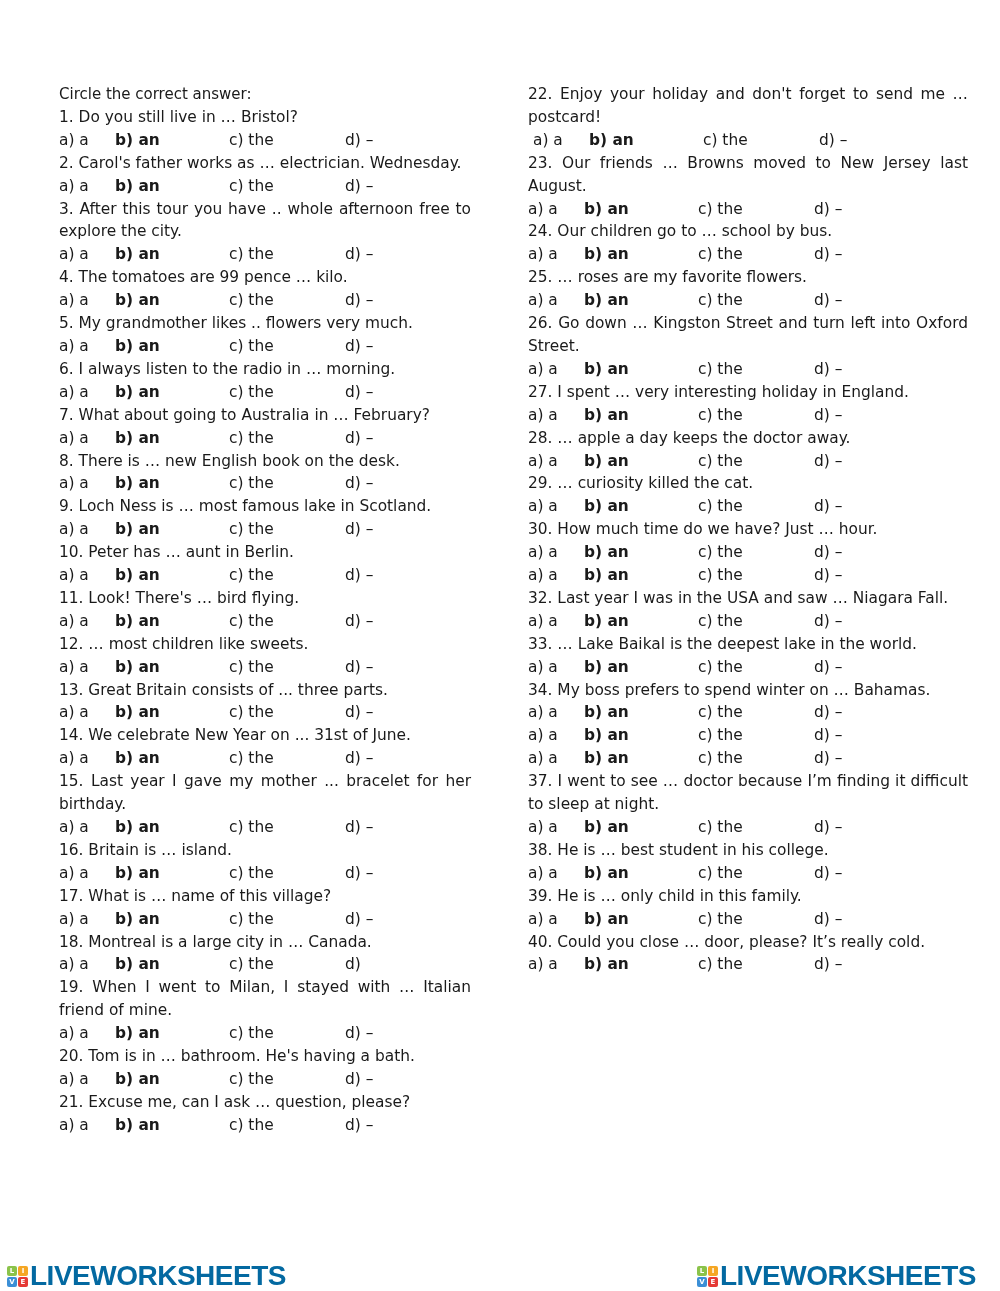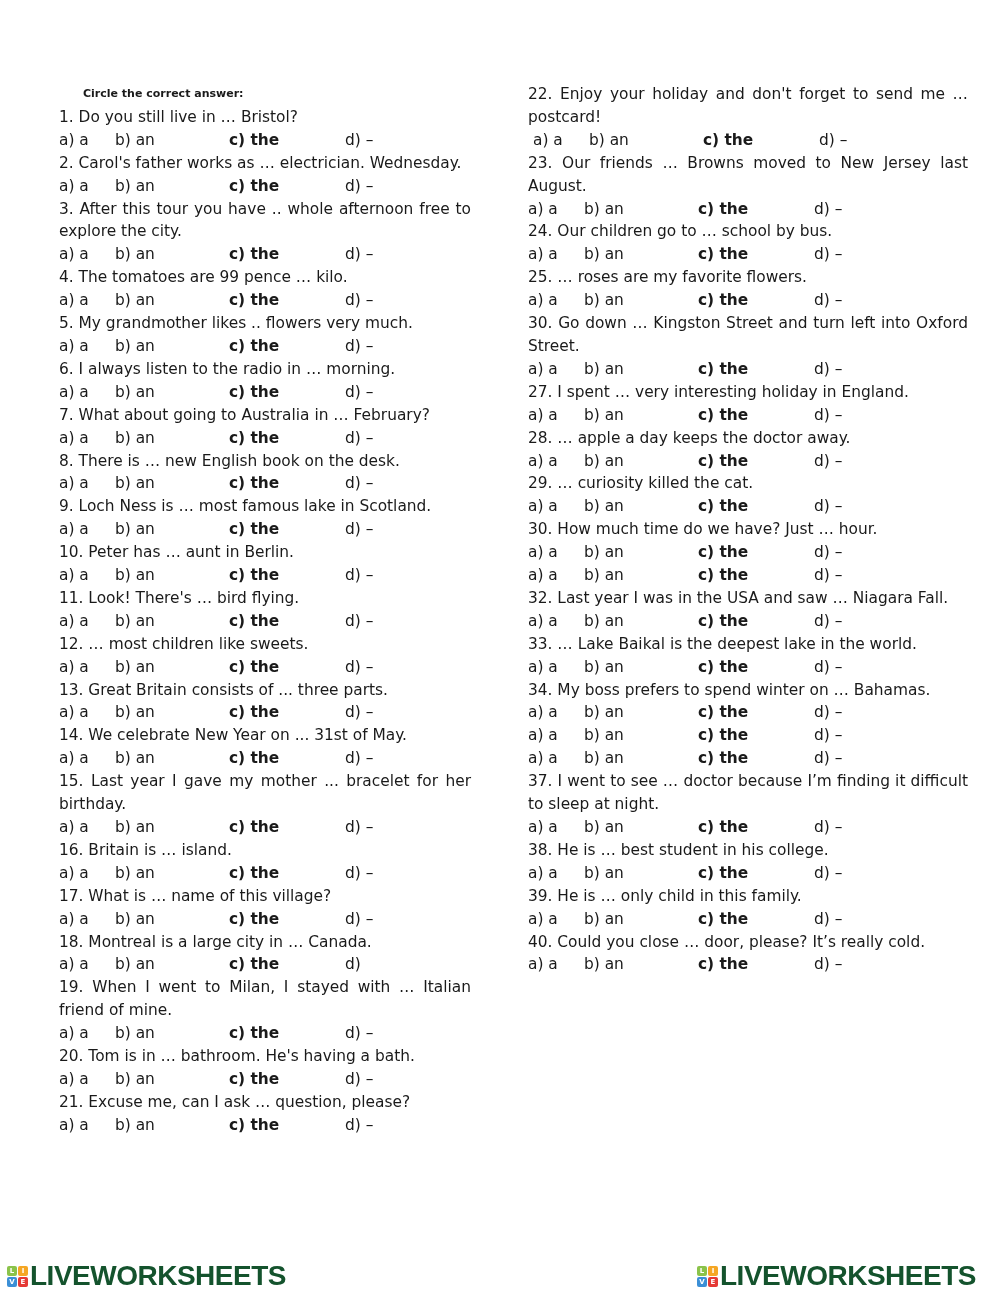--- a/index.html
+++ b/index.html
@@ -1,33 +1,33 @@
 <!DOCTYPE html>
 <html><head>
 <meta charset="utf-8">
 <style>
   html, body { margin:0; padding:0; background:#ffffff; }
   body { width:1000px; height:1291px; position:relative; overflow:hidden;
          font-family:"DejaVu Sans", sans-serif; color:#1a1a1a; }
   .col { position:absolute; top:83px; font-size:15.4px; line-height:22.9px; }
   .col-left { left:59px; width:412px; }
   .col-right { left:528px; width:440px; }
-  .title { font-weight:bold; font-size:11px;margin-left:24px; }
+  .title { font-weight:normal; font-size:15px; }
   .q { text-align:justify; }
   .opts { display:flex; white-space:nowrap; }
   .opts span { display:inline-block; }
   .o1 { width:56px; }
-  .o2 { width:114px; }
-  .o3 { width:116px;font-weight:bold; }
+  .o2 { width:114px;font-weight:bold; }
+  .o3 { width:116px; }
   .logo { position:absolute; top:1260px; display:flex; align-items:center; }
   .logo-left { left:7px; }
   .logo-right { left:697px; }
   .logo-blocks { display:grid; grid-template-columns:10px 10px; grid-template-rows:10px 10px; gap:1px; margin-right:2px; }
   .logo-blocks span { display:flex; align-items:center; justify-content:center; font-size:7px; font-weight:bold; color:#fff; border-radius:2px; font-family:"DejaVu Sans", sans-serif; }
-  .logo-text { font-family:"Liberation Sans", sans-serif; font-weight:bold; font-size:28px; color:#14532d; letter-spacing:-0.5px; }
+  .logo-text { font-family:"Liberation Sans", sans-serif; font-weight:bold; font-size:28px; color:#0369a1; letter-spacing:-0.5px; }
 </style>
 </head>
 <body>
 
 <div class="col col-left">
   <div class="title">Circle the correct answer:</div>
   <div id="left-list">
       <div class="q">1. Do you still live in … Bristol?</div>
       <div class="opts">
         <span class="o1">a) a</span>
@@ -112,21 +112,21 @@
         <span class="o3">c) the</span>
         <span class="o4">d) –</span>
       </div>
       <div class="q">13. Great Britain consists of ... three parts.</div>
       <div class="opts">
         <span class="o1">a) a</span>
         <span class="o2">b) an</span>
         <span class="o3">c) the</span>
         <span class="o4">d) –</span>
       </div>
-      <div class="q">14. We celebrate New Year on ... 31st of May.</div>
+      <div class="q">14. We celebrate New Year on ... 31st of June.</div>
       <div class="opts">
         <span class="o1">a) a</span>
         <span class="o2">b) an</span>
         <span class="o3">c) the</span>
         <span class="o4">d) –</span>
       </div>
       <div class="q">15. Last year I gave my mother ... bracelet for her birthday.</div>
       <div class="opts">
         <span class="o1">a) a</span>
         <span class="o2">b) an</span>
@@ -201,21 +201,21 @@
         <span class="o3">c) the</span>
         <span class="o4">d) –</span>
       </div>
       <div class="q">25. … roses are my favorite flowers.</div>
       <div class="opts">
         <span class="o1">a) a</span>
         <span class="o2">b) an</span>
         <span class="o3">c) the</span>
         <span class="o4">d) –</span>
       </div>
-      <div class="q">30. Go down … Kingston Street and turn left into Oxford Street.</div>
+      <div class="q">26. Go down … Kingston Street and turn left into Oxford Street.</div>
       <div class="opts">
         <span class="o1">a) a</span>
         <span class="o2">b) an</span>
         <span class="o3">c) the</span>
         <span class="o4">d) –</span>
       </div>
       <div class="q">27. I spent … very interesting holiday in England.</div>
       <div class="opts">
         <span class="o1">a) a</span>
         <span class="o2">b) an</span>

